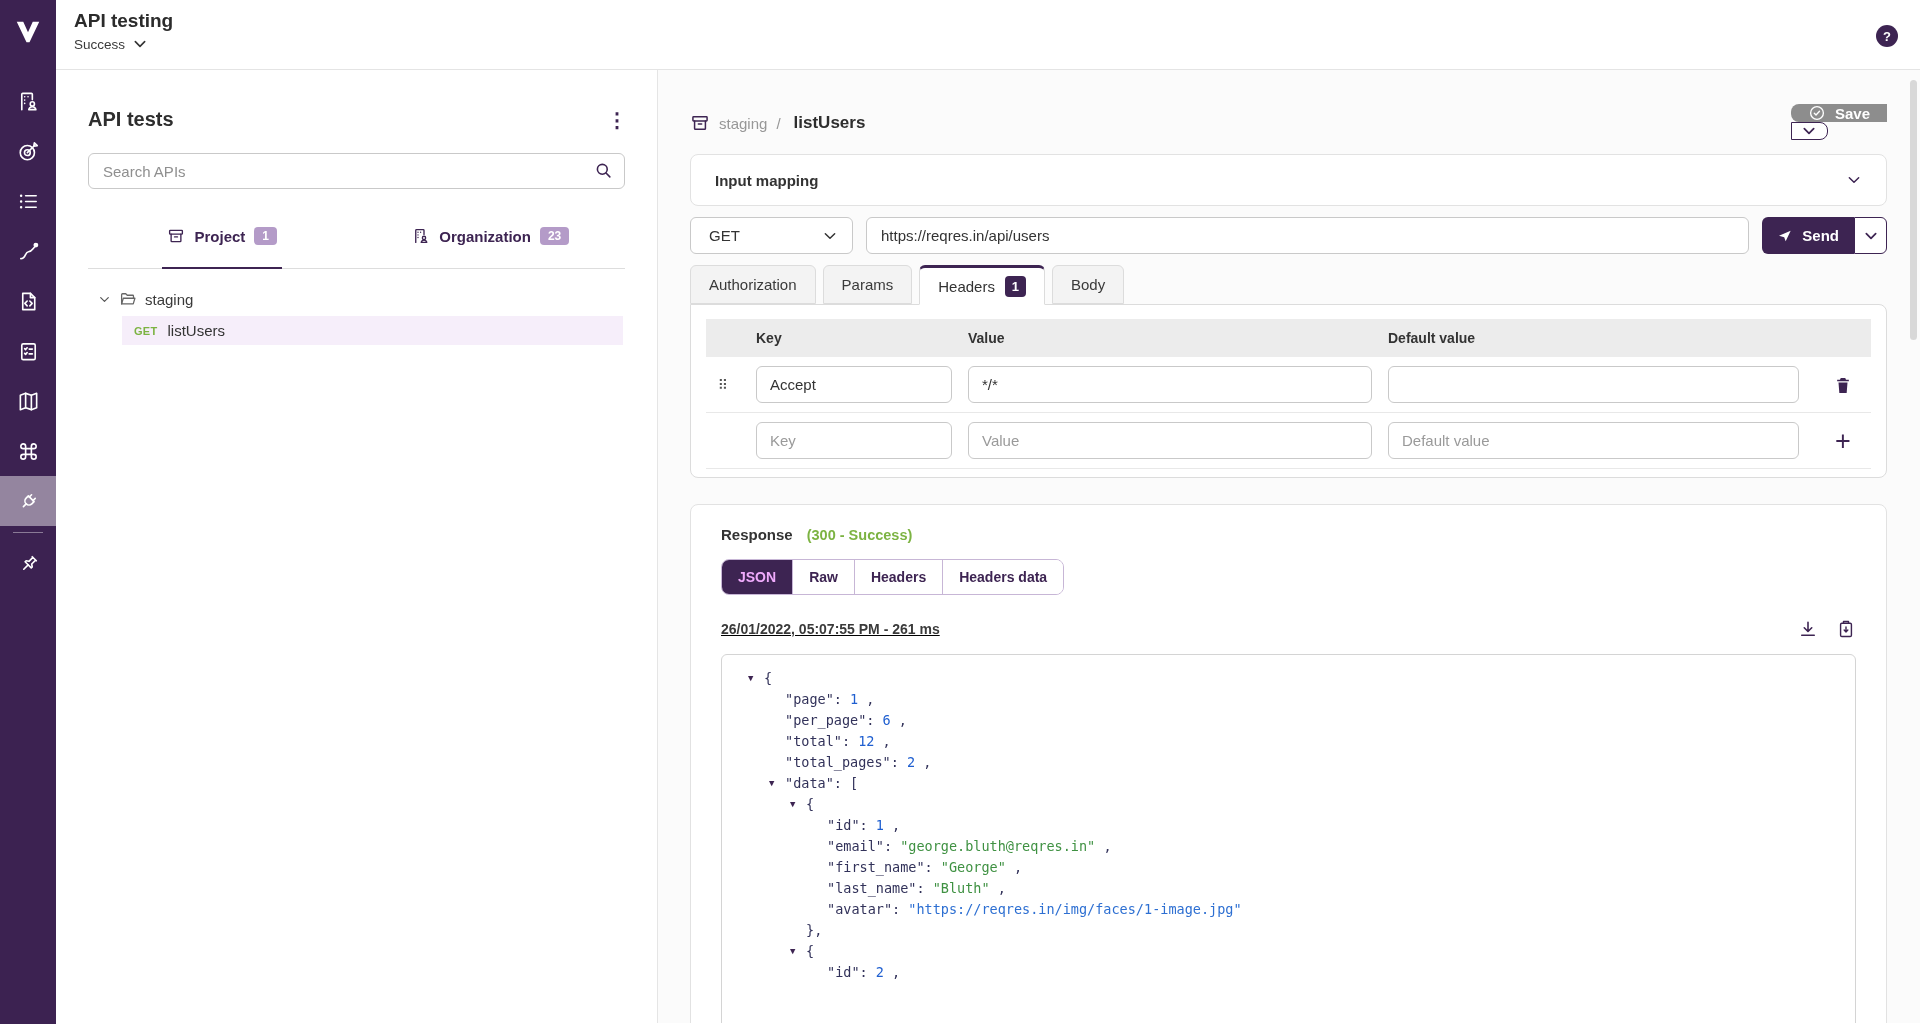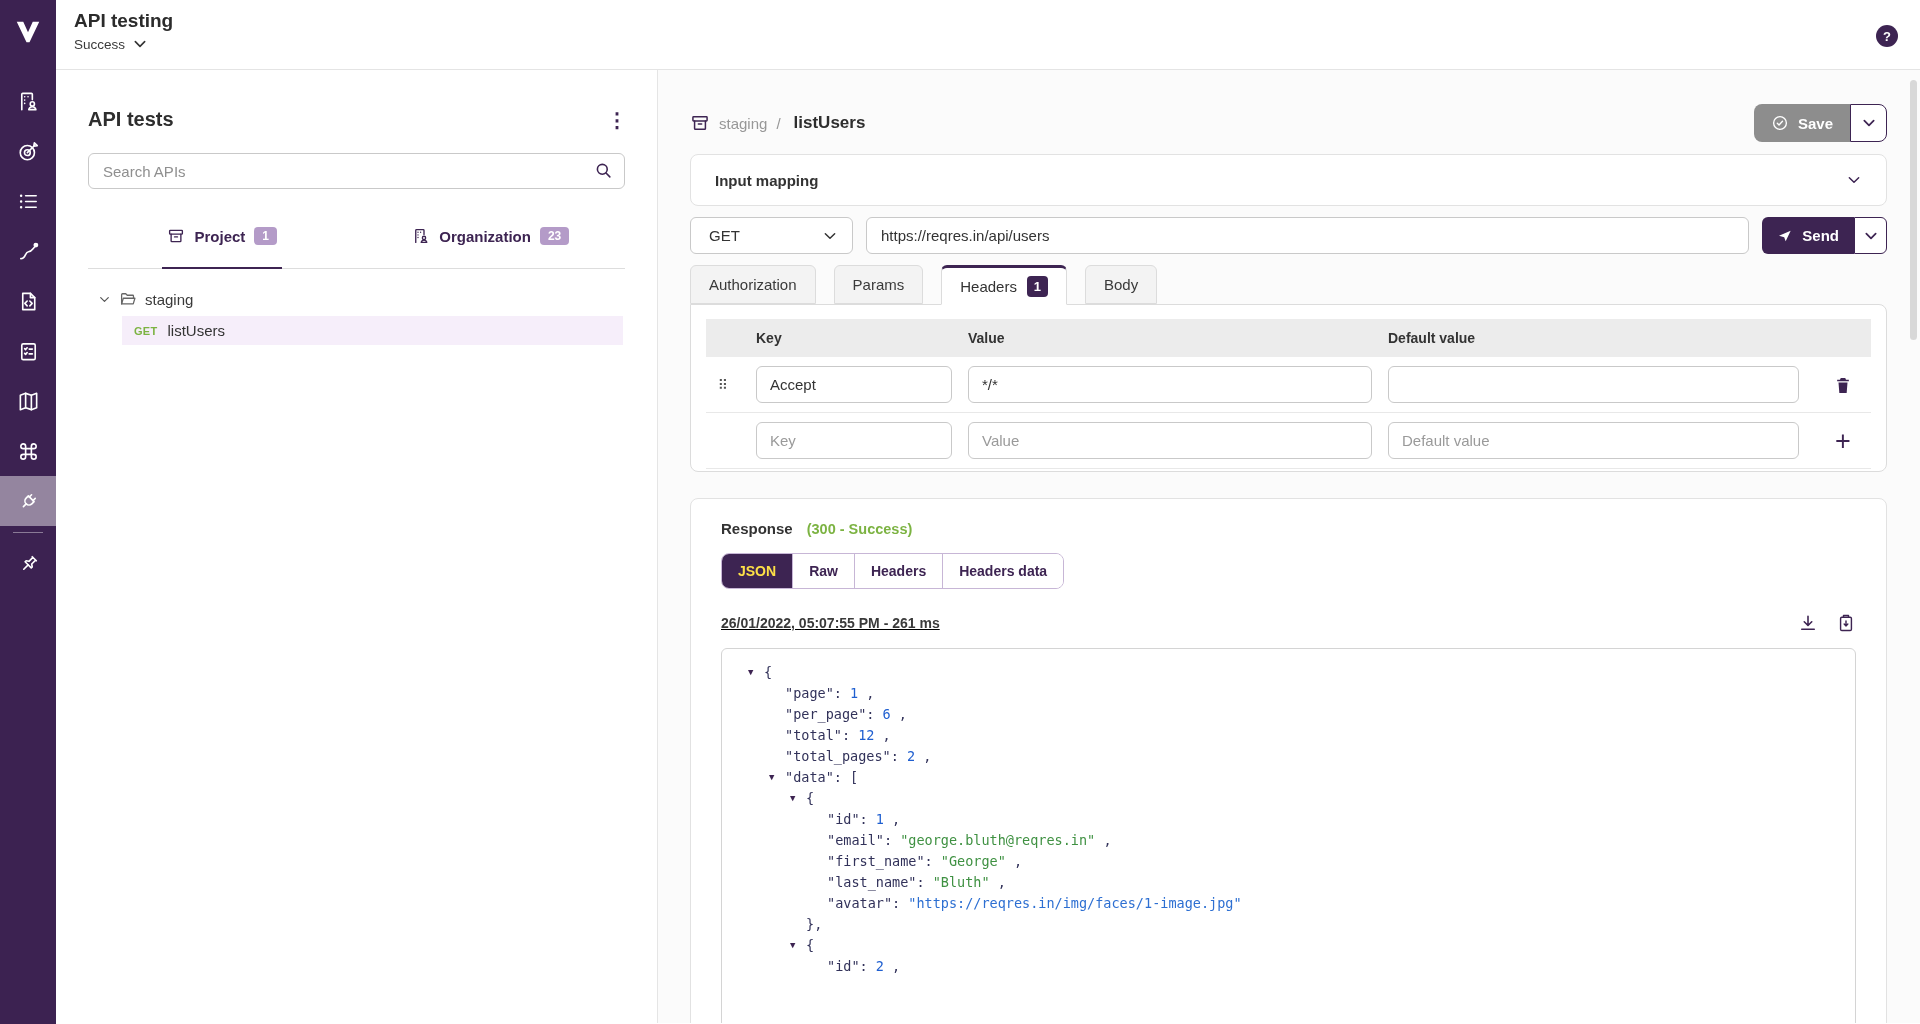--- a/index.html
+++ b/index.html
@@ -66,21 +66,21 @@
   .main{ flex:1; background:#fbfbfb; padding:34px 33px 0 32px; position:relative; overflow:hidden; }
   .scroll-thumb{ position:absolute; right:3px; top:10px; width:7px; height:260px;
                  background:#d8d8d8; border-radius:4px; }
 
   .main-toprow{ display:flex; align-items:center; justify-content:space-between; height:38px; margin-bottom:12px; }
   .breadcrumb{ display:flex; align-items:center; gap:9px; }
   .breadcrumb svg{ width:20px; height:20px; }
   .bc-folder,.bc-sep{ font-size:15px; color:#979797; }
   .bc-folder{ cursor:pointer; }
   .bc-name{ font-size:17px; font-weight:700; color:#2e2e2e; margin-left:4px; }
-  .save-group{ display:flex; height:38px; }
+  .save-group{ display:flex; height:38px;flex-direction:column; }
   .save-main{ background:#8d8d8d; color:#fff; border:none; border-radius:8px 0 0 8px;
               display:flex; align-items:center; gap:9px; padding:0 17px; font-size:15px; font-weight:600;
               cursor:pointer; font-family:"Liberation Sans",sans-serif;}
   .save-main svg{ width:18px; height:18px; }
   .save-caret{ width:37px; background:#fff; border:1.5px solid var(--accent); border-radius:0 8px 8px 0;
                display:flex; align-items:center; justify-content:center; cursor:pointer; }
 
   .section-box{ background:#fff; border:1px solid var(--border); border-radius:8px; height:52px;
                 display:flex; align-items:center; justify-content:space-between; padding:0 24px;
                 cursor:pointer; }
@@ -94,30 +94,30 @@
   .url-input{ flex:1; border:1px solid var(--input-border); border-radius:6px; padding:0 14px;
               font-size:15px; color:#333; background:#fff; font-family:"Liberation Sans",sans-serif;}
   .send-group{ display:flex; flex:none; }
   .send-main{ background:var(--accent); color:#fff; border:none; border-radius:6px 0 0 6px;
               display:flex; align-items:center; gap:9px; padding:0 15px; font-size:15px; font-weight:600;
               cursor:pointer; font-family:"Liberation Sans",sans-serif;}
   .send-main svg{ width:16px; height:16px; }
   .send-caret{ width:33px; background:#fff; border:1.5px solid var(--accent); border-radius:0 6px 6px 0;
                display:flex; align-items:center; justify-content:center; cursor:pointer; }
 
-  .request-tabs{ display:flex; gap:18px; margin-top:11px; height:39px; position:relative; z-index:2; }
+  .request-tabs{ display:flex; gap:7px; margin-top:11px; height:39px; position:relative; z-index:2; }
   .req-tab{ background:#f3f3f3; border:1px solid #dcdcdc; border-radius:6px 6px 0 0;
             display:flex; align-items:center; padding:0 18px; font-size:15px; color:#3a3a3a; cursor:pointer; }
   .req-tab.active{ background:#fff; border-top:3.5px solid var(--accent); border-bottom:1px solid #fff;
                    margin-bottom:-1px; color:#333; }
   .req-badge{ width:21px; height:21px; background:var(--accent); color:#fff; border-radius:4px;
               font-size:13px; font-weight:700; display:flex; align-items:center; justify-content:center;
               margin-left:10px; }
 
-  .table-box{ background:#fff; border:1px solid #dcdcdc; border-radius:0 8px 8px 8px; padding:14px 15px 2px; }
+  .table-box{ background:#fff; border:1px solid #dcdcdc; border-radius:0 8px 8px 8px; padding:14px 15px 8px; }
   .tgrid{ display:grid; grid-template-columns:34px 196px 404px 1fr 56px; gap:16px; align-items:center; }
   .thead{ background:#ececec; height:38px; font-size:14px; font-weight:700; color:#333; }
   .trow{ padding:9px 0; }
   .trow + .trow{ border-top:1px solid #e8e8e8; }
   .trow:last-child{ border-bottom:1px solid #e8e8e8; }
   .cell-input{ height:37px; width:100%; border:1px solid var(--input-border); border-radius:6px;
                padding:0 13px; font-size:15px; color:#333; font-family:"Liberation Sans",sans-serif; }
   .cell-input::placeholder{ color:#9a9a9a; }
   .drag-handle{ text-align:center; color:#555; font-size:14px; cursor:grab; }
   .row-action{ display:flex; justify-content:center; cursor:pointer; }
@@ -129,21 +129,21 @@
   .response-box{ background:#fff; border:1px solid var(--border); border-radius:8px;
                  padding:21px 30px 30px; height:560px; }
   .resp-title-row{ display:flex; align-items:baseline; gap:14px; }
   .resp-title{ font-size:15px; font-weight:700; color:#333; }
   .resp-status{ font-size:14.5px; font-weight:600; color:var(--green); }
   .resp-tabs{ margin-top:16px; display:inline-flex; border:1px solid #c7b6d6; border-radius:8px;
               overflow:hidden; height:36px; }
   .resp-tab{ padding:0 16px; display:flex; align-items:center; font-size:14px; font-weight:600;
              color:var(--accent); background:#fff; border-left:1px solid #c7b6d6; cursor:pointer; }
   .resp-tab:first-child{ border-left:none; }
-  .resp-tab.active{ background:var(--accent); color:#fde047; }
+  .resp-tab.active{ background:var(--accent); color:#f0abfc; }
   .resp-meta-row{ margin-top:24px; display:flex; align-items:center; justify-content:space-between;text-decoration:underline; }
   .resp-meta{ font-size:14px; font-weight:600; color:#3a3a3a; }
   .resp-icons{ display:flex; gap:18px; }
   .resp-icons svg{ width:20px; height:20px; cursor:pointer; }
 
   .json-box{ margin-top:15px; border:1px solid #d4d4d4; border-radius:6px; padding:12px 0;
              font-family:"DejaVu Sans Mono", monospace; font-size:13.5px; height:420px; overflow:hidden; }
   .json-line{ height:21px; display:flex; align-items:center; white-space:pre; }
   .tri{ color:var(--accent); font-size:9px; width:16px; cursor:pointer; }
   .jk,.jp{ color:#32325a; } .jn{ color:#1f5fd0; } .js{ color:#3f9142; } .jl{ color:#2d6fd2; }

